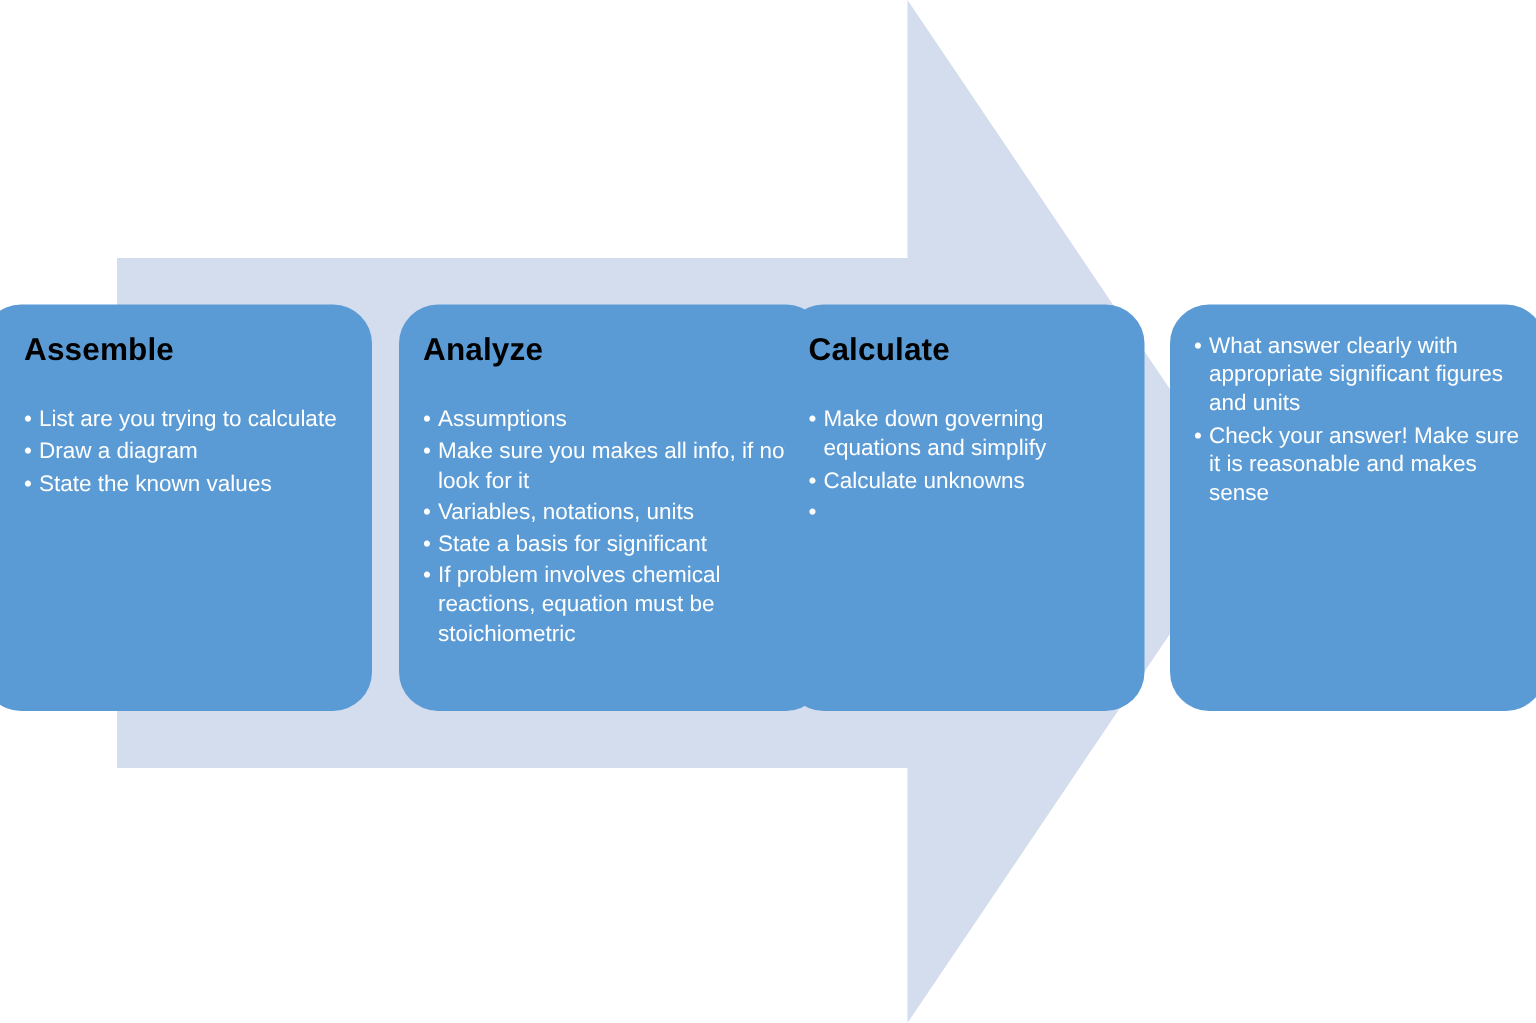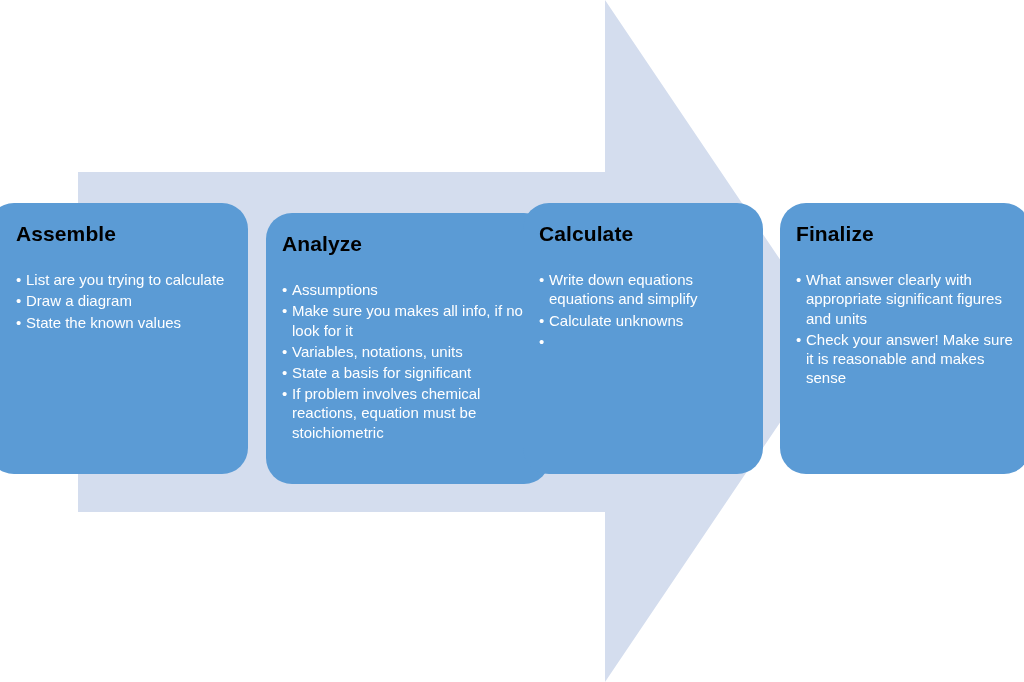--- a/index.html
+++ b/index.html
@@ -34,21 +34,21 @@
   .stage-box {
     position: absolute;
     background: #5b9bd5;
     border-radius: 26px;
     box-sizing: border-box;
     padding: 18px 14px 10px 16px;
     color: #ffffff;
     overflow: hidden;
   }
   .stage-box.b1 { left: -12px;  top: 203px; width: 260px; height: 271px; }
-  .stage-box.b2 { left: 266px;  top: 213px; width: 284px; height: 271px; }
+  .stage-box.b2 { left: 266px;  top: 203px; width: 284px; height: 271px; }
   .stage-box.b3 { left: 523px;  top: 203px; width: 240px; height: 271px; }
   .stage-box.b4 { left: 780px;  top: 203px; width: 250px; height: 271px; }
 
   .stage-box.b1 .inner { padding-left: 12px; }
 
   .stage-title {
     font-size: 21px;
     font-weight: bold;
     line-height: 1.2;
     letter-spacing: 0.1px;
@@ -107,30 +107,29 @@
         <li class="bullet-item"><span class="dot">•</span><span>State a basis for significant</span></li>
         <li class="bullet-item"><span class="dot">•</span><span>If problem involves chemical reactions, equation must be stoichiometric</span></li>
       </ul>
     </div>
   </div>
 
   <div class="stage-box b3" style="background: rgb(91, 155, 213);">
     <div class="inner">
       <div class="stage-title">Calculate</div>
       <ul class="bullet-list">
-        <li class="bullet-item"><span class="dot">•</span><span>Write down equations equations and simplify</span></li>
+        <li class="bullet-item"><span class="dot">•</span><span>Make down governing equations and simplify</span></li>
         <li class="bullet-item"><span class="dot">•</span><span>Calculate unknowns</span></li>
         <li class="bullet-item"><span class="dot">•</span></li>
       </ul>
     </div>
   </div>
 
   <div class="stage-box b4" style="background: rgb(91, 155, 213);">
     <div class="inner">
-      <div class="stage-title">Finalize</div>
       <ul class="bullet-list">
         <li class="bullet-item"><span class="dot">•</span><span>What answer clearly with appropriate significant figures and units</span></li>
         <li class="bullet-item"><span class="dot">•</span><span>Check your answer!  Make sure it is reasonable and makes sense</span></li>
       </ul>
     </div>
   </div>
 
 </div>
 
 </body></html>

